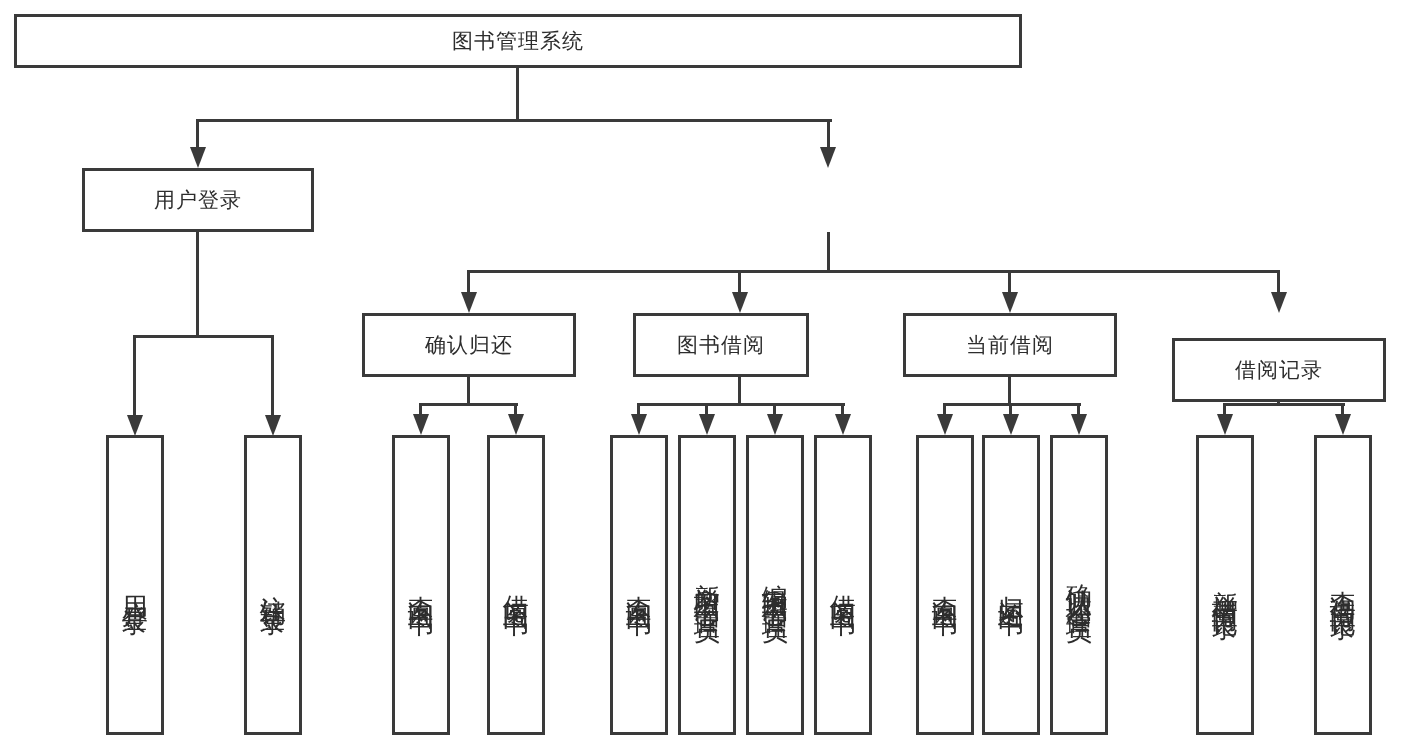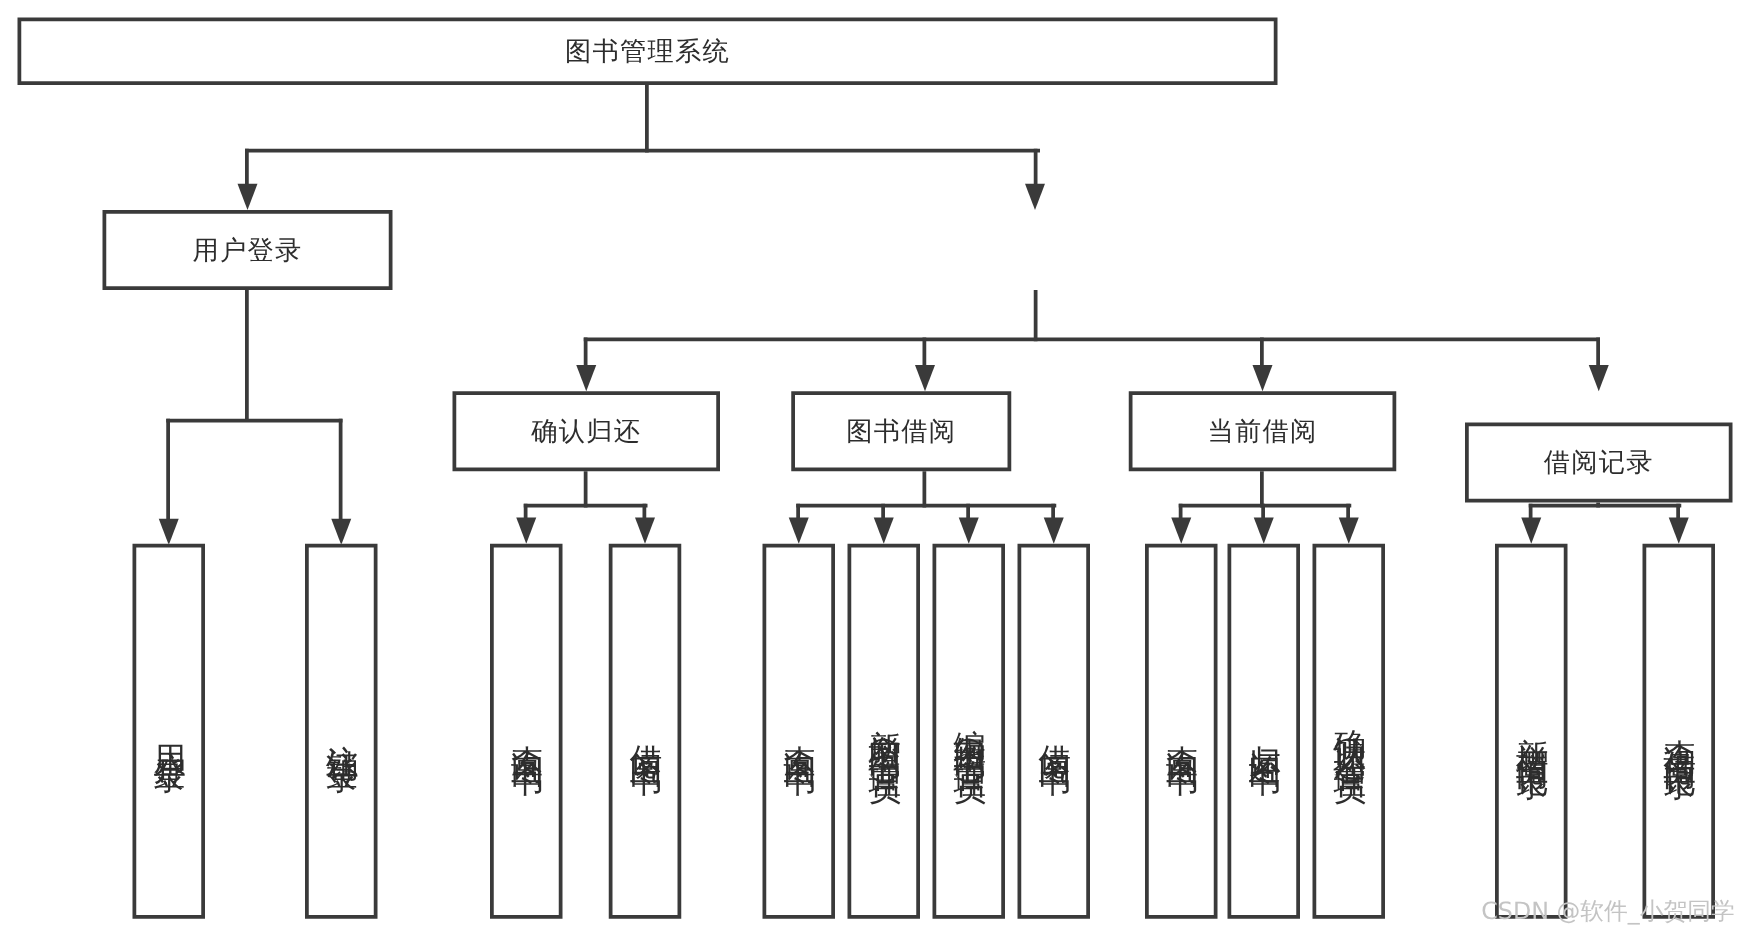--- a/index.html
+++ b/index.html
@@ -193,15 +193,14 @@
   <div class="box leaf" style="left:1050px; top:435px; width:58px; height:300px;">
     <span class="lbl">确认归还（管理员）</span>
   </div>
   <div class="box leaf" style="left:1196px; top:435px; width:58px; height:300px;">
     <span class="lbl">新增借阅记录</span>
   </div>
   <div class="box leaf" style="left:1314px; top:435px; width:58px; height:300px;">
     <span class="lbl">查询借阅记录</span>
   </div>
 
-  <div class="watermark">CSDN @软件_小贺同学</div>
 
 </div>
 
 </body></html>

